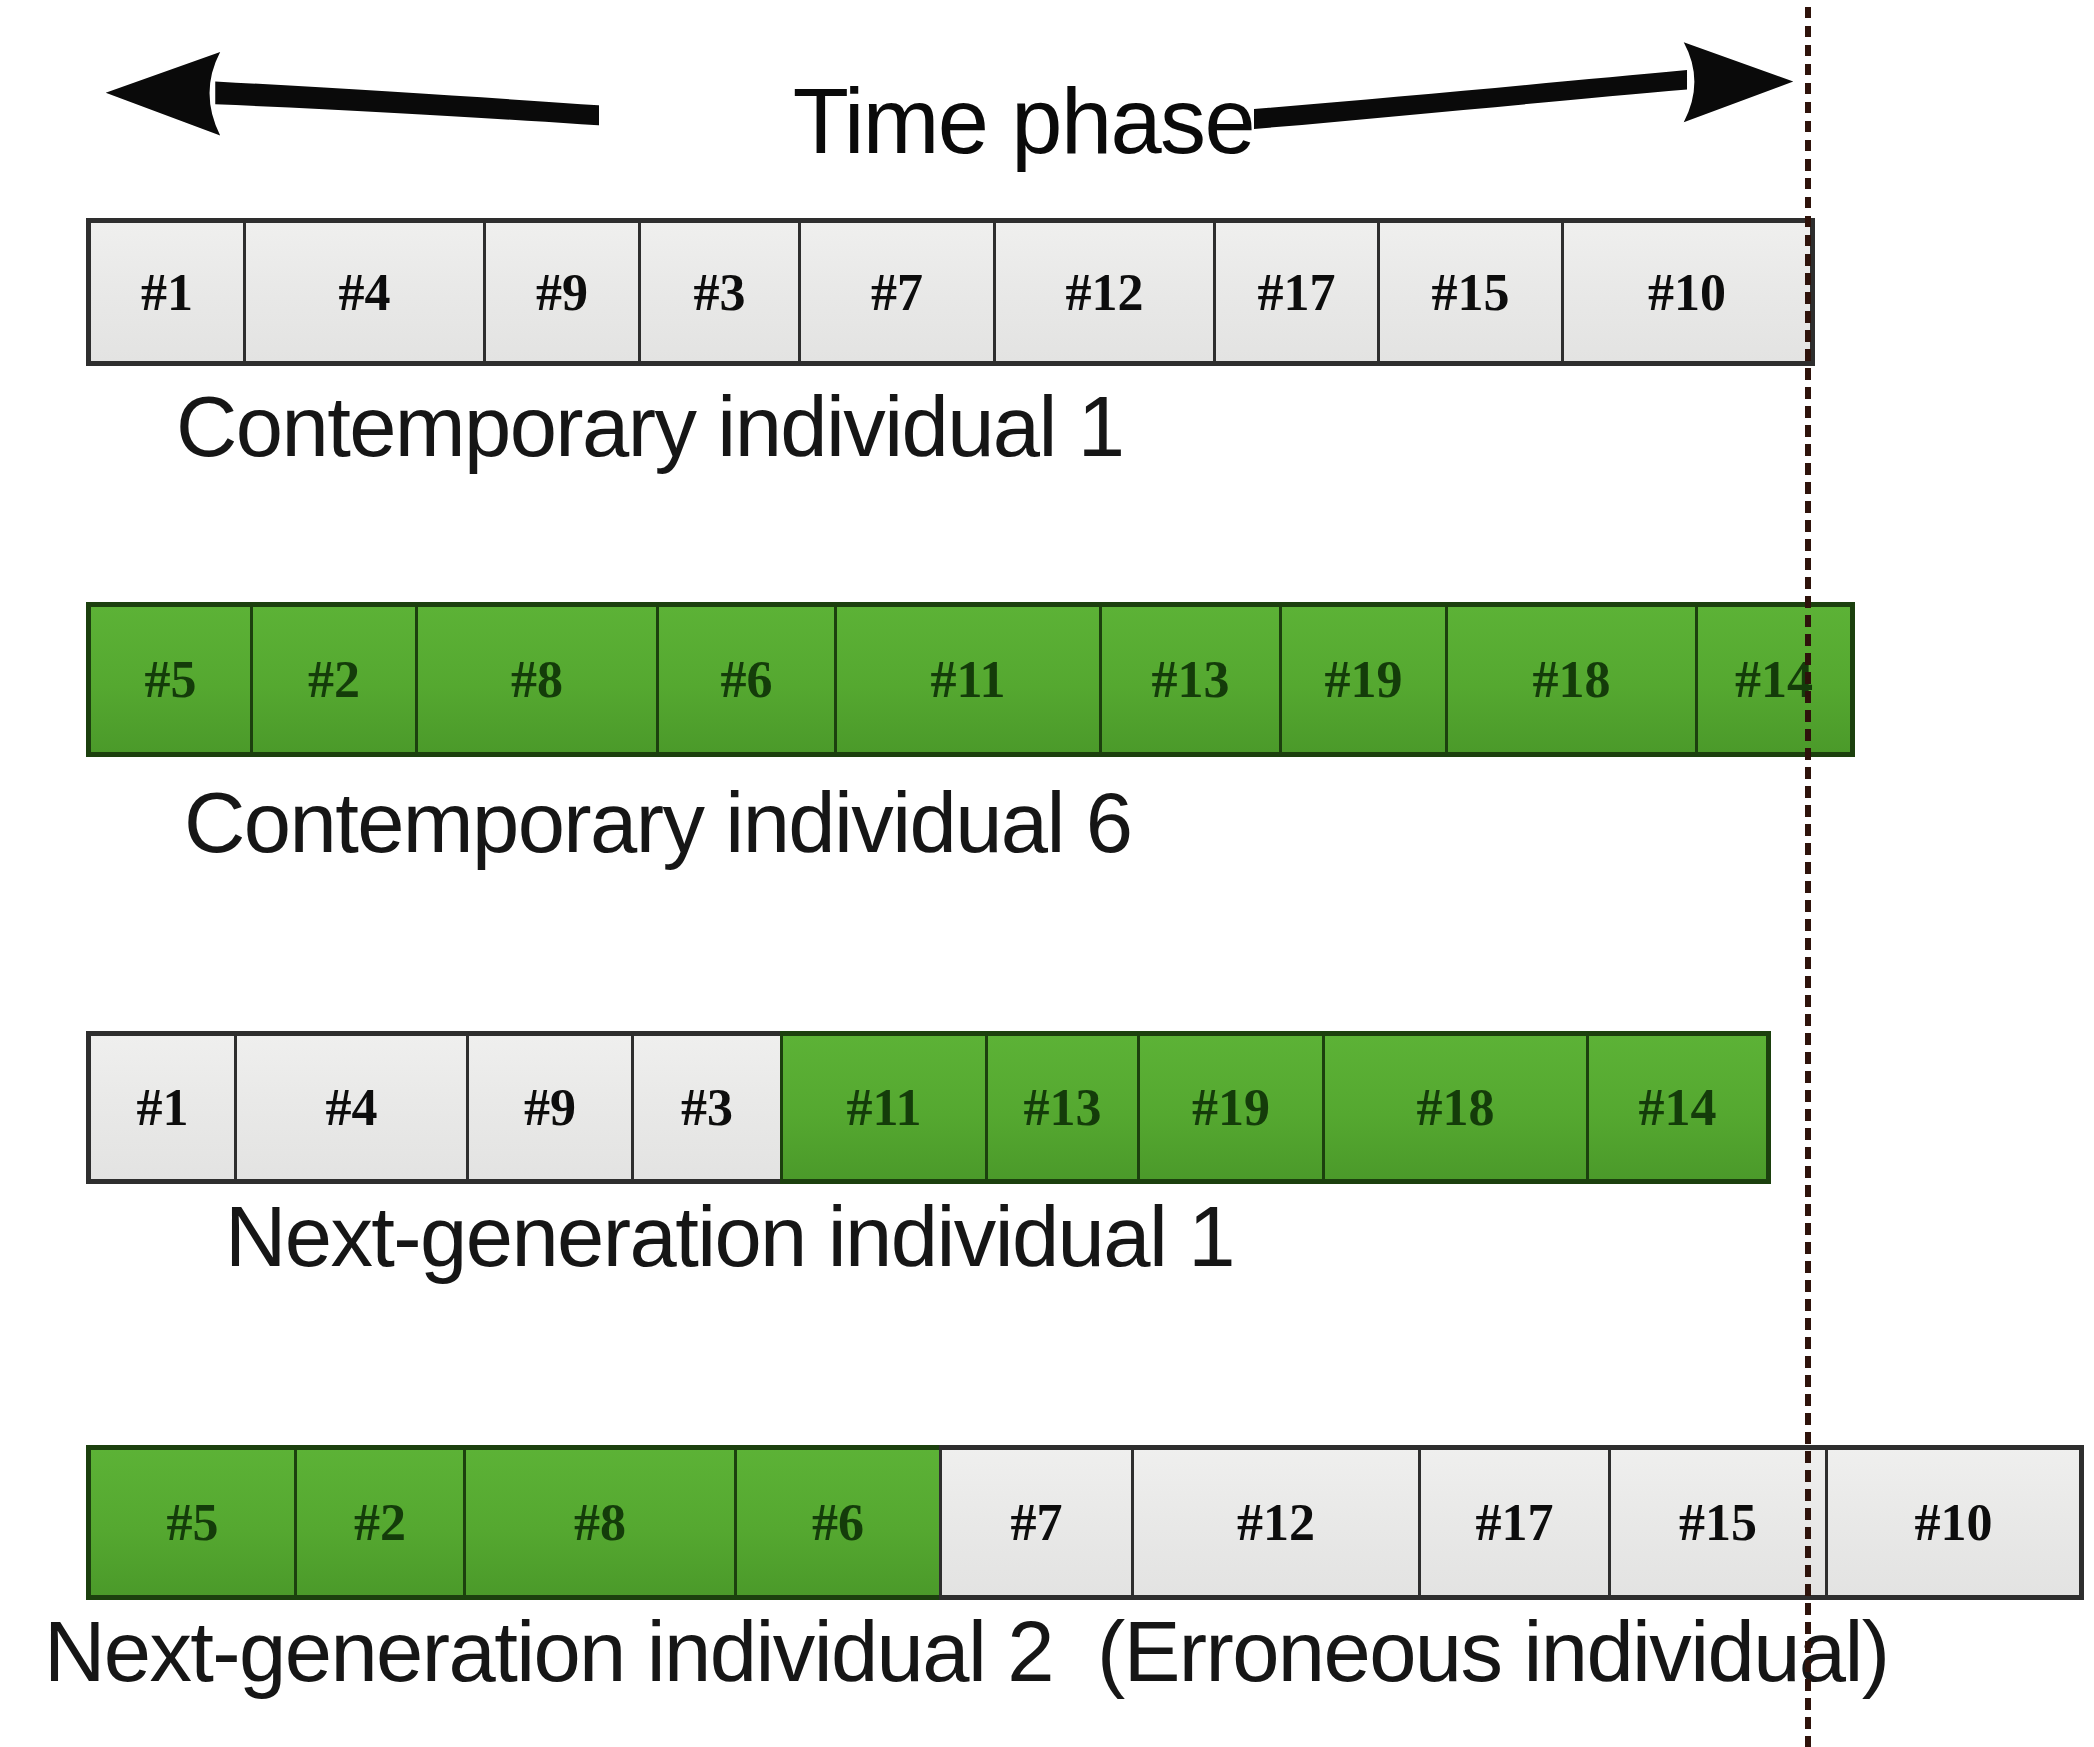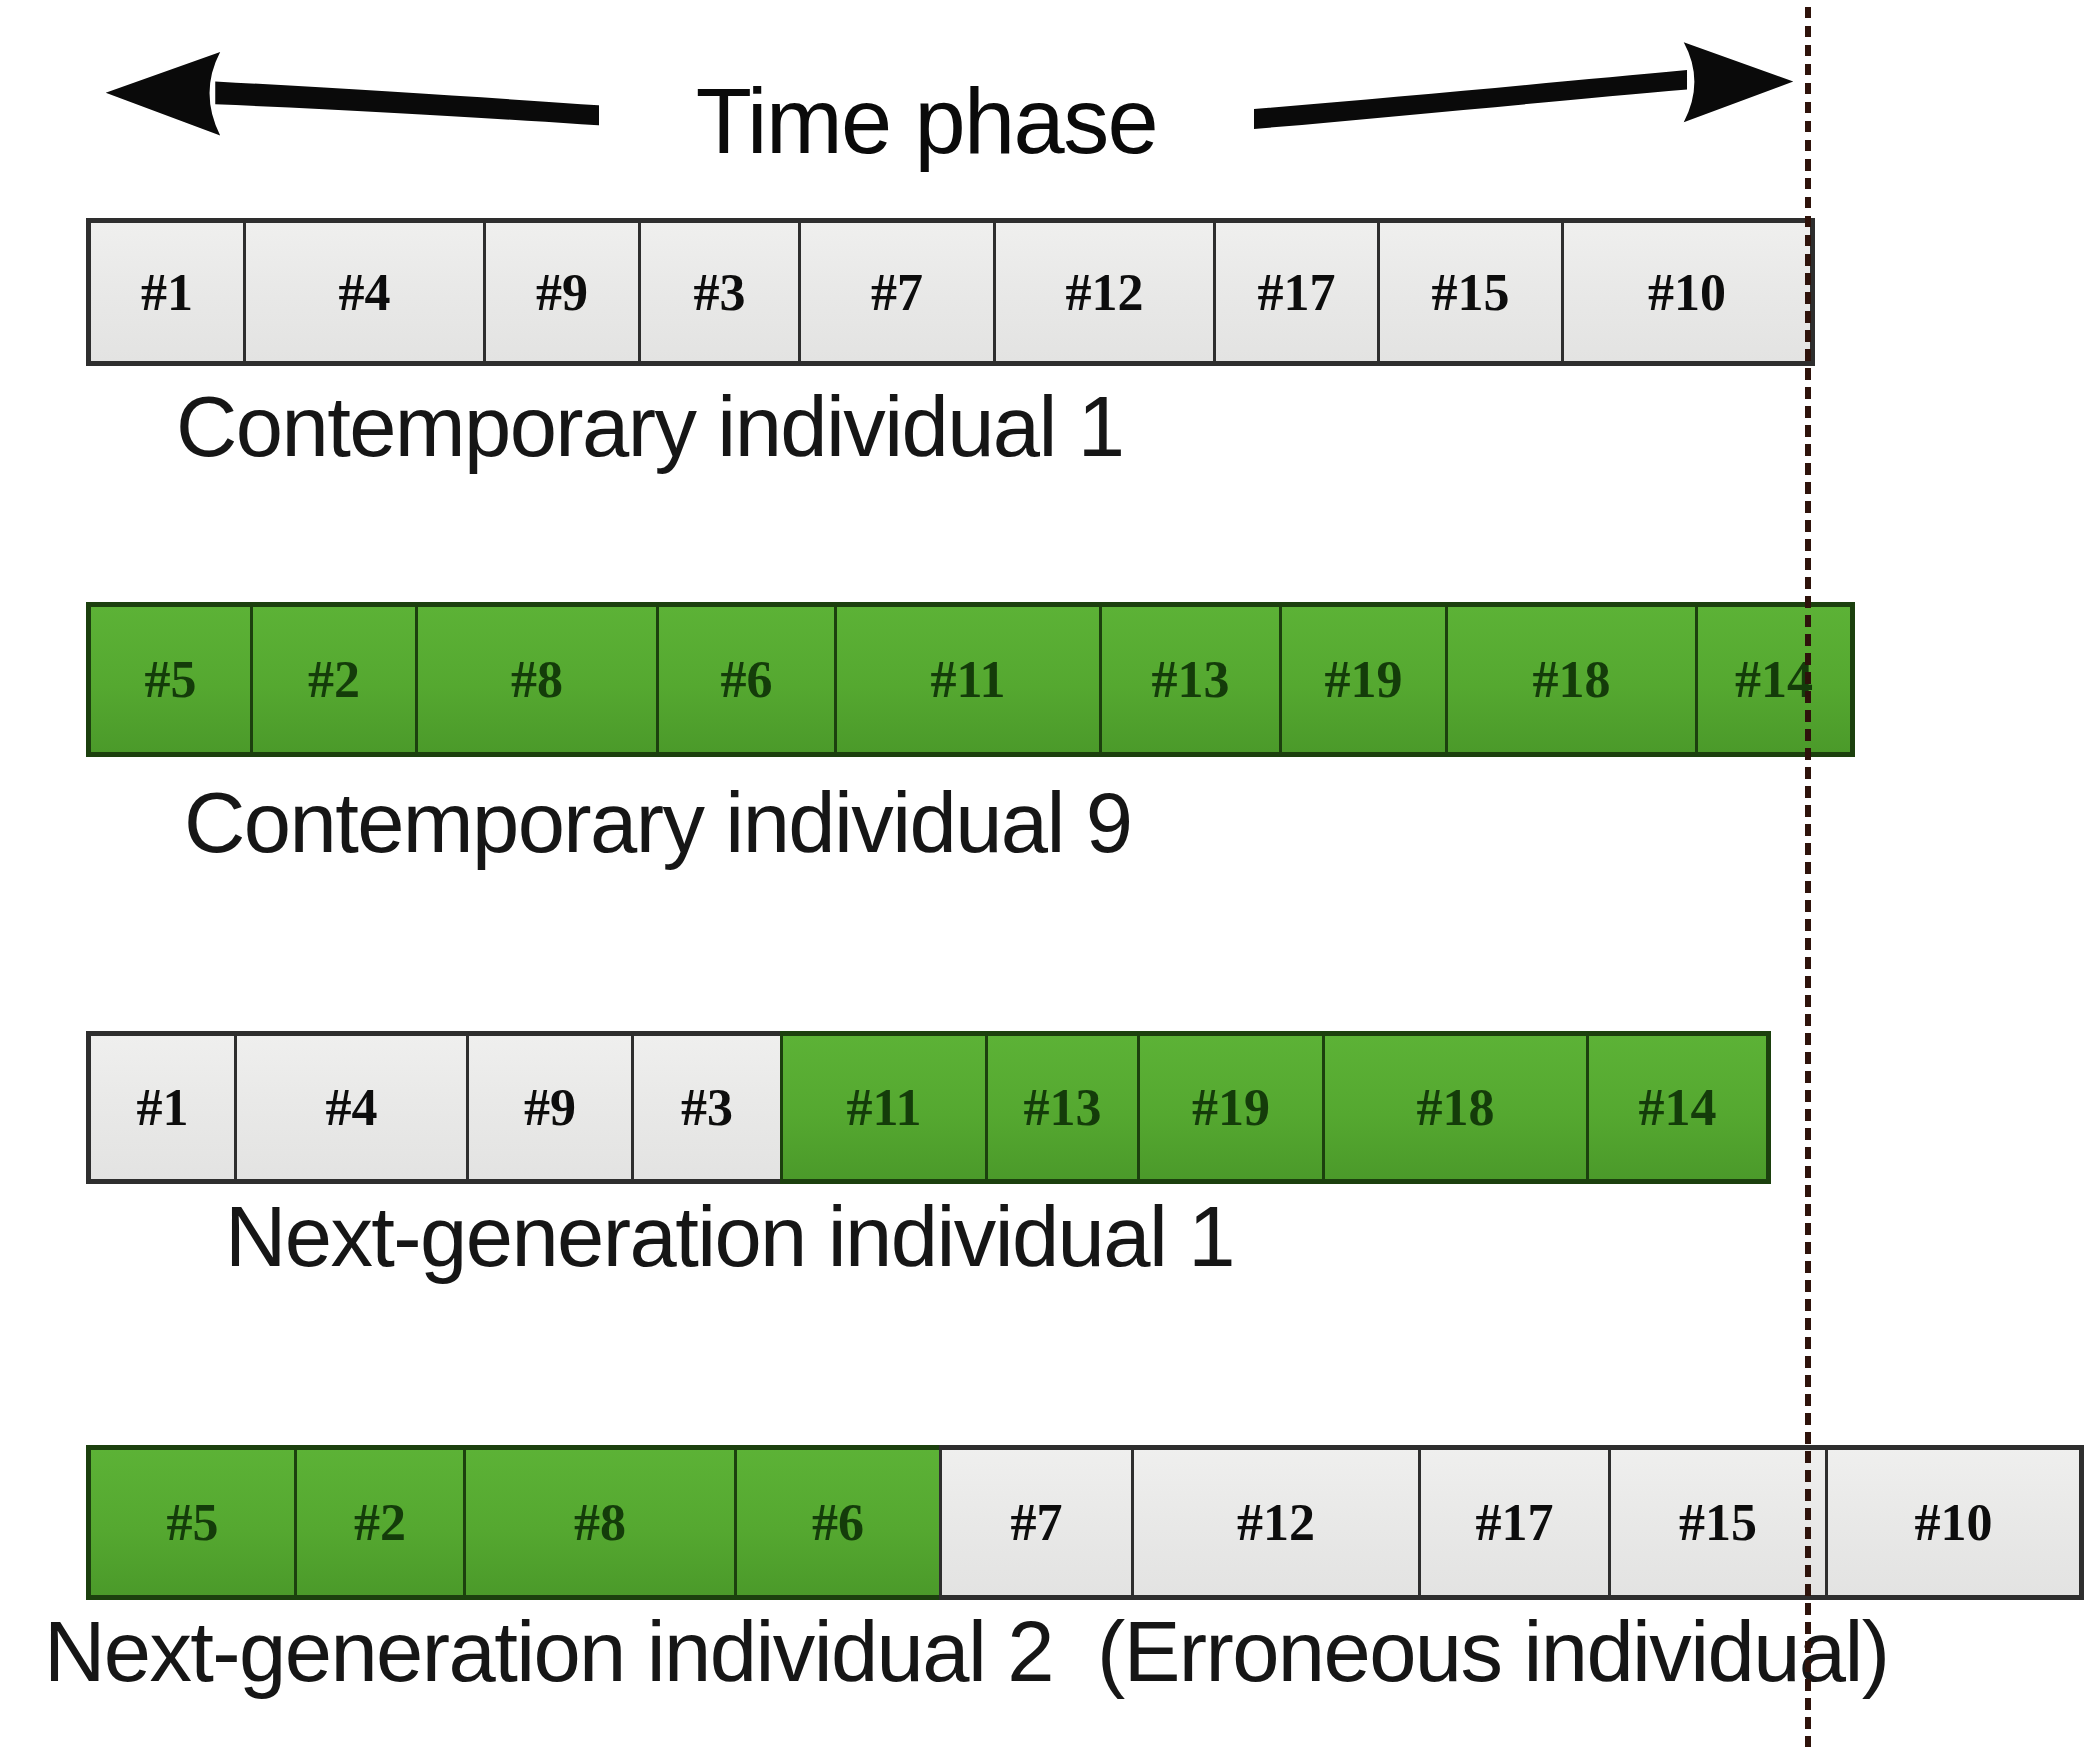--- a/index.html
+++ b/index.html
@@ -9,21 +9,21 @@
     height:1748px;
     background:#ffffff;
     overflow:hidden;
     font-family:"Liberation Sans", sans-serif;
   }
   
   .arrow-svg{position:absolute;left:82px;top:34px;width:1735px;height:139px;z-index:1;}
   .arrow-svg path{fill:#0a0a0a;}
   .arrow-label{
     position:absolute;left:599px;top:72px;width:655px;height:102px;
-    text-align:center;font-size:92px;line-height:98px;color:#0a0a0a;
+    text-align:right;font-size:92px;line-height:98px;color:#0a0a0a;
     background:#ffffff;z-index:2;letter-spacing:-1.6px;
   }
   
   .row{position:absolute;z-index:1;}
   .bar{display:flex;height:100%;}
   .cell{
     box-sizing:border-box;height:100%;
     display:flex;align-items:center;justify-content:center;
     font-family:"Liberation Serif", serif;font-weight:600;font-size:52px;
     border-top:5.7px solid;border-bottom:5.7px solid;border-left:3.3px solid;
@@ -122,21 +122,21 @@
           <span>#19</span>
         </div>
         <div class="cell green" style="width: 250px;">
           <span>#18</span>
         </div>
         <div class="cell green" style="width: 160px;">
           <span>#14</span>
         </div>
       </div>
   </div>
-  <div class="row-label" style="left:184px;top:763px;width:1637px;">Contemporary individual 9</div>
+  <div class="row-label" style="left:184px;top:763px;width:1637px;">Contemporary individual 6</div>
 
   <div class="row" style="left:86px;top:1031px;height:153px;">
     <div class="bar">
         <div class="cell gray" style="width: 148px;">
           <span>#1</span>
         </div>
         <div class="cell gray" style="width: 232px;">
           <span>#4</span>
         </div>
         <div class="cell gray" style="width: 165px;">

